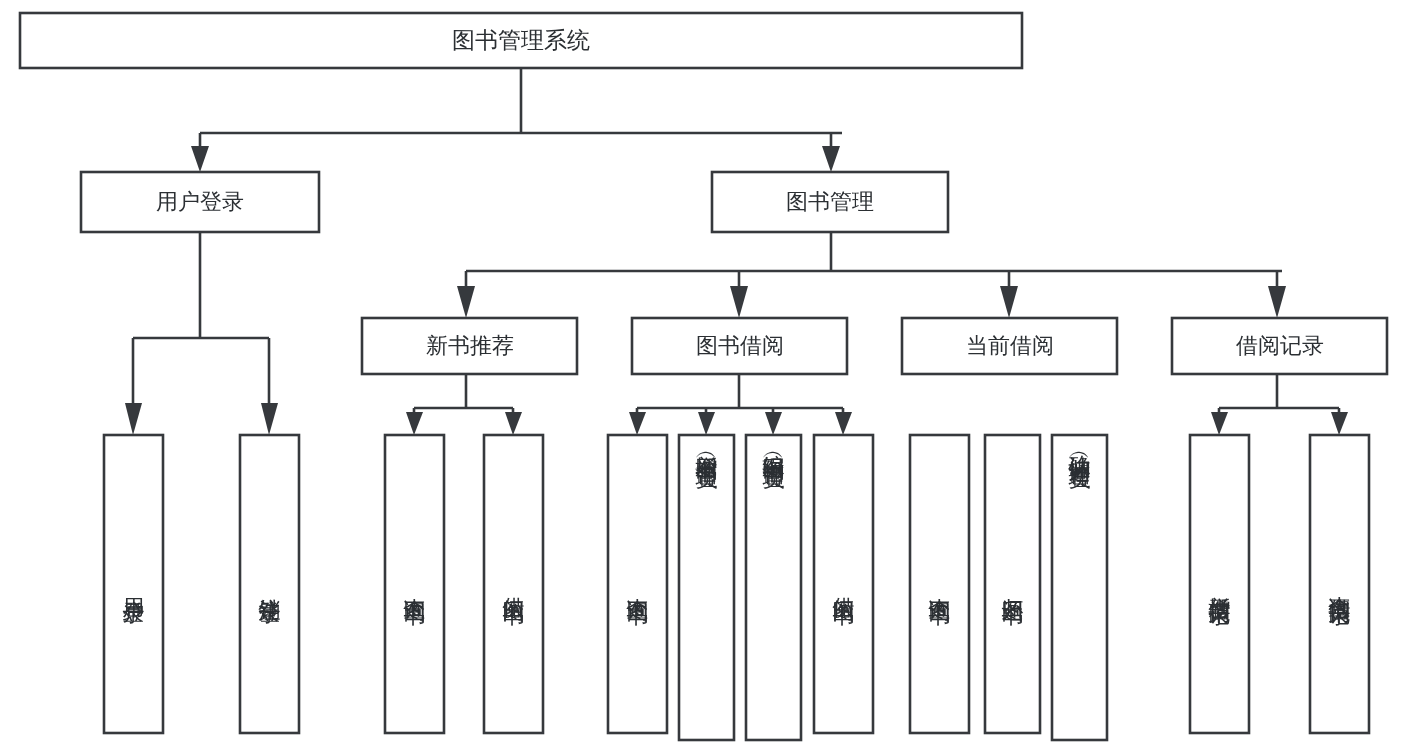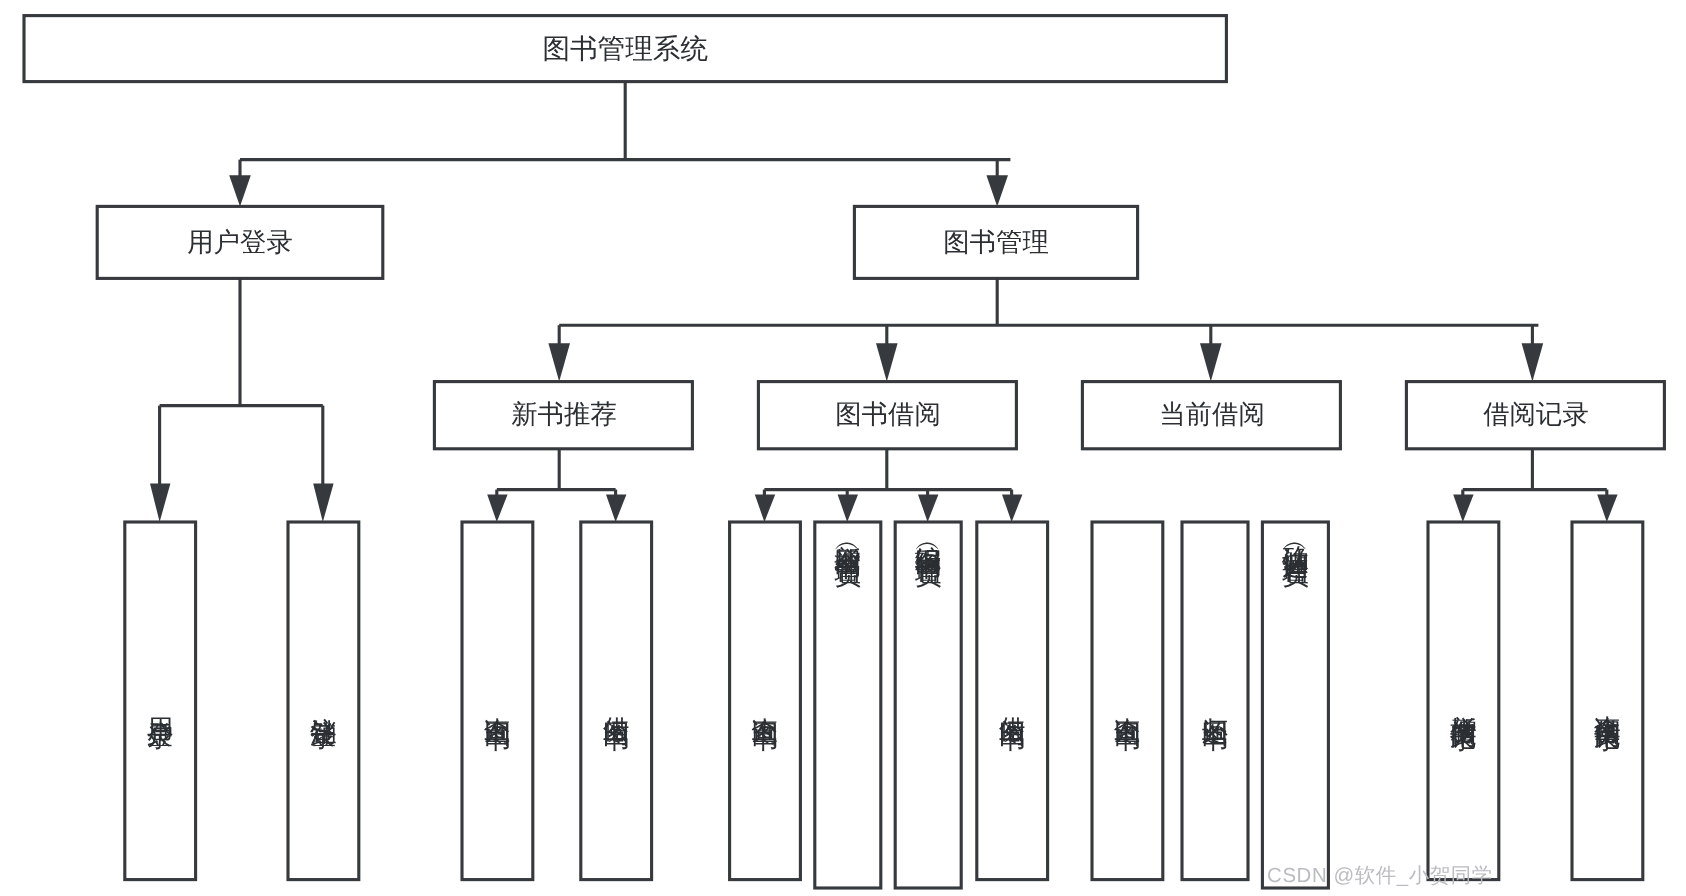--- a/index.html
+++ b/index.html
@@ -234,15 +234,14 @@
   <div class="leaf-label-wrap" style="left:1052px; top:437px; width:55px; height:305px; align-items:flex-start;">
     <span class="leaf-label">确认归还（管理员）</span>
   </div>
   <div class="leaf-label-wrap" style="left:1190px; top:435px; width:59px; height:298px;">
     <span class="leaf-label">新增借阅记录</span>
   </div>
   <div class="leaf-label-wrap" style="left:1310px; top:435px; width:59px; height:298px;">
     <span class="leaf-label">查询借阅记录</span>
   </div>
 
-  <div class="watermark">CSDN @软件_小贺同学</div>
 
 </div>
 
 </body></html>

